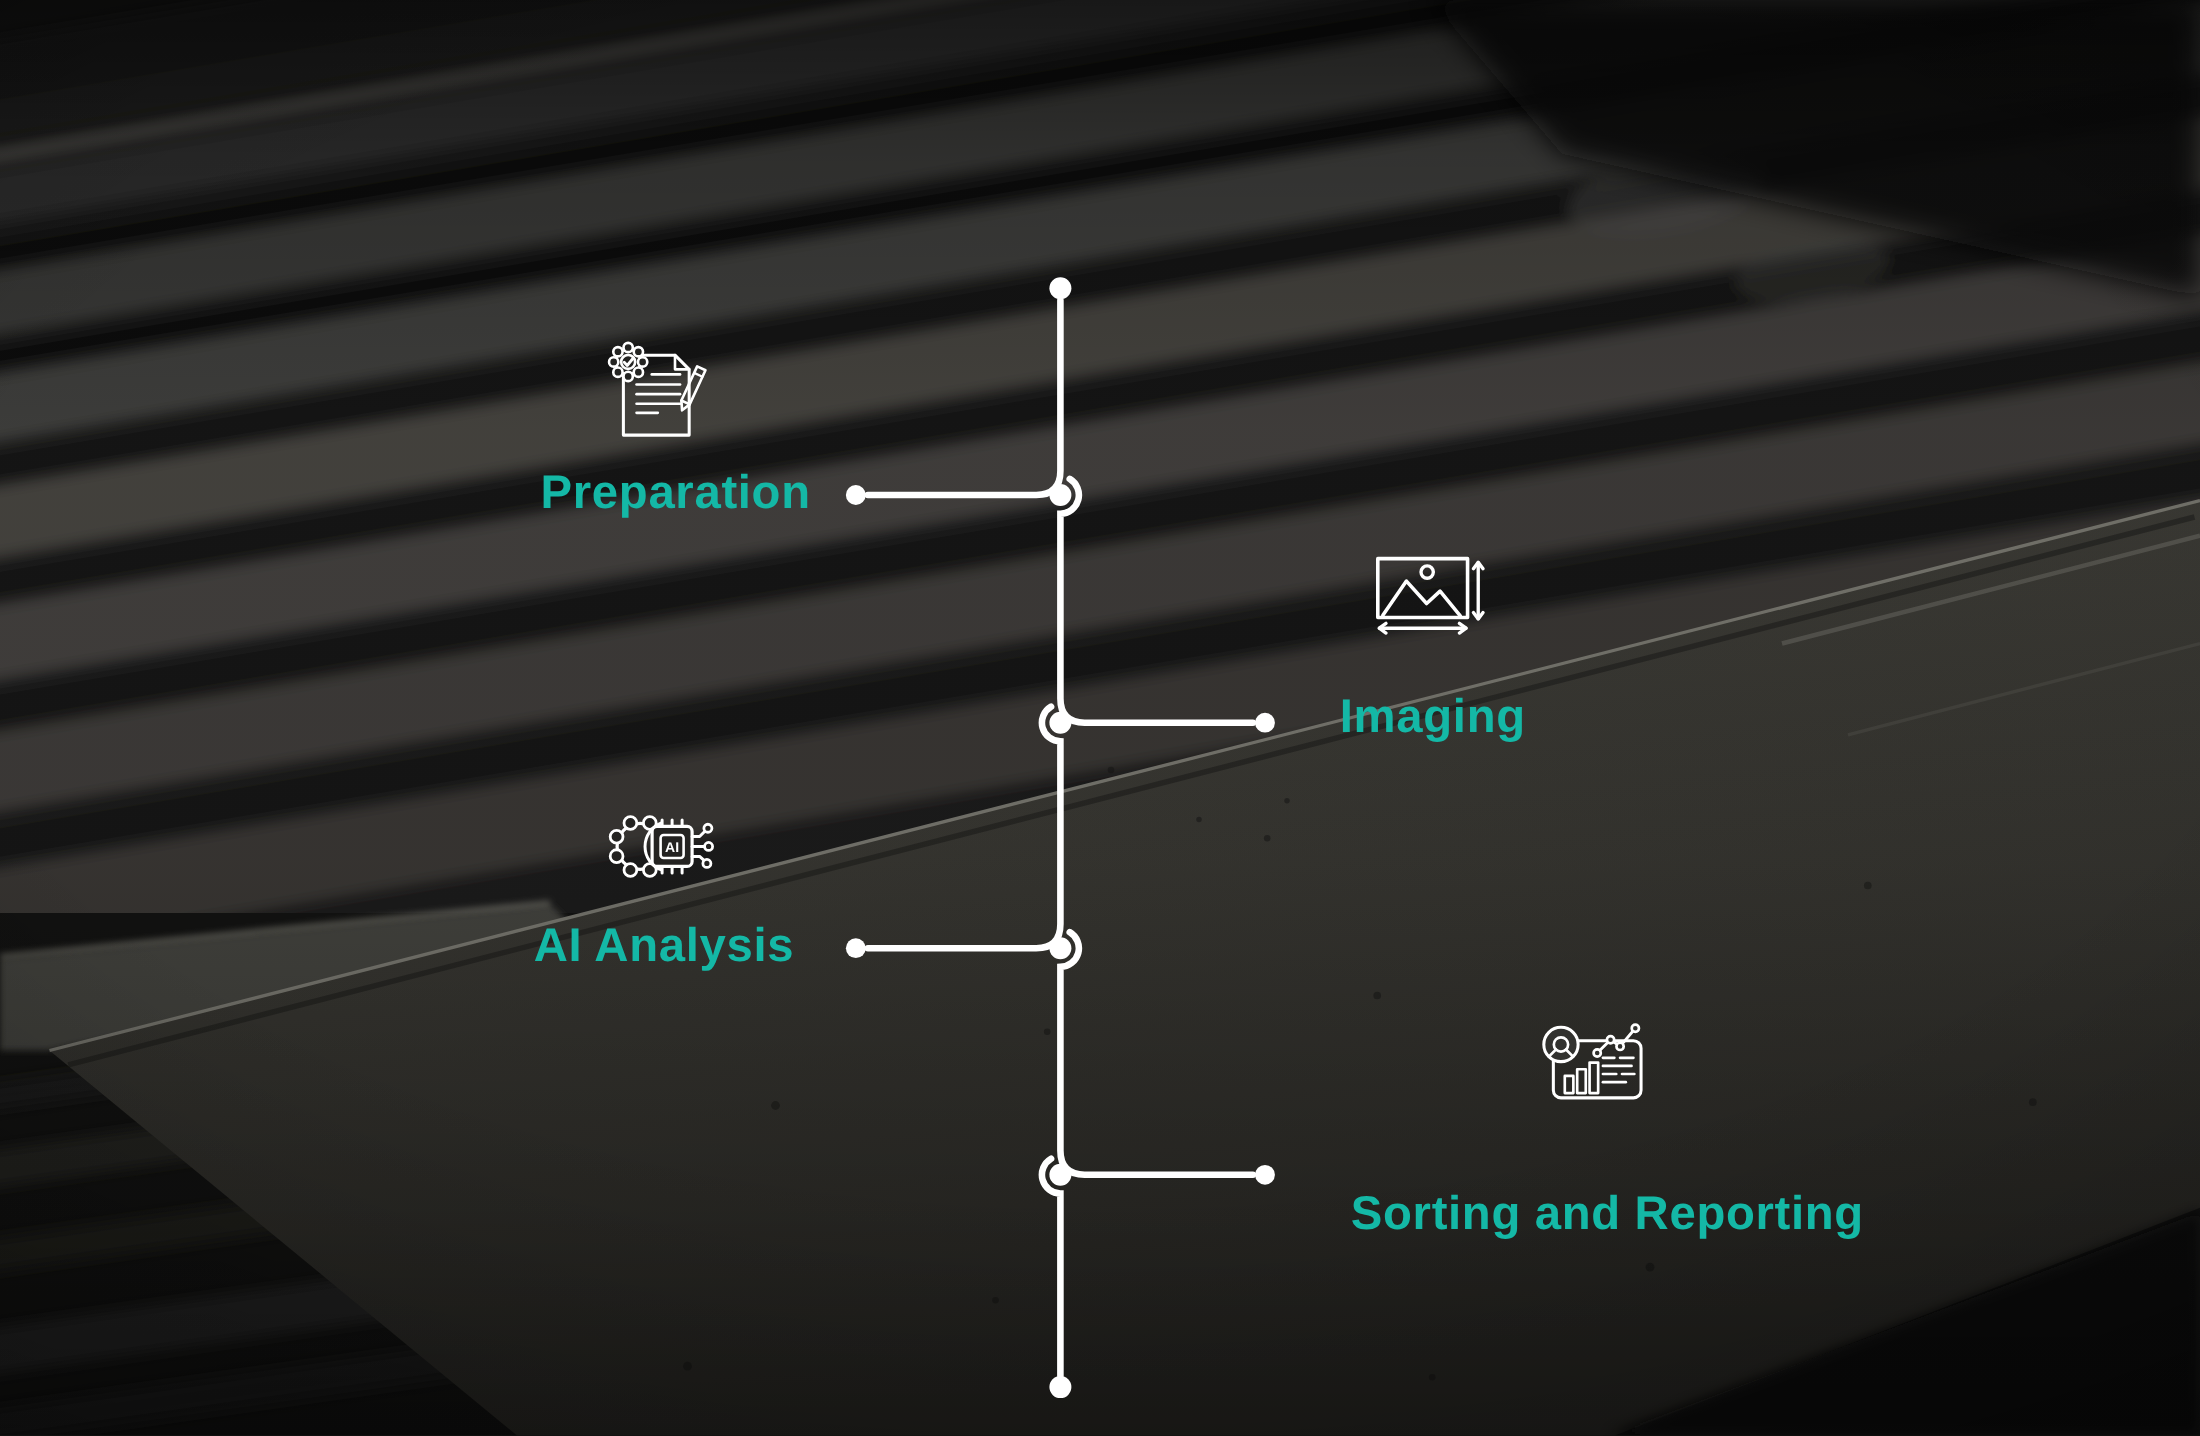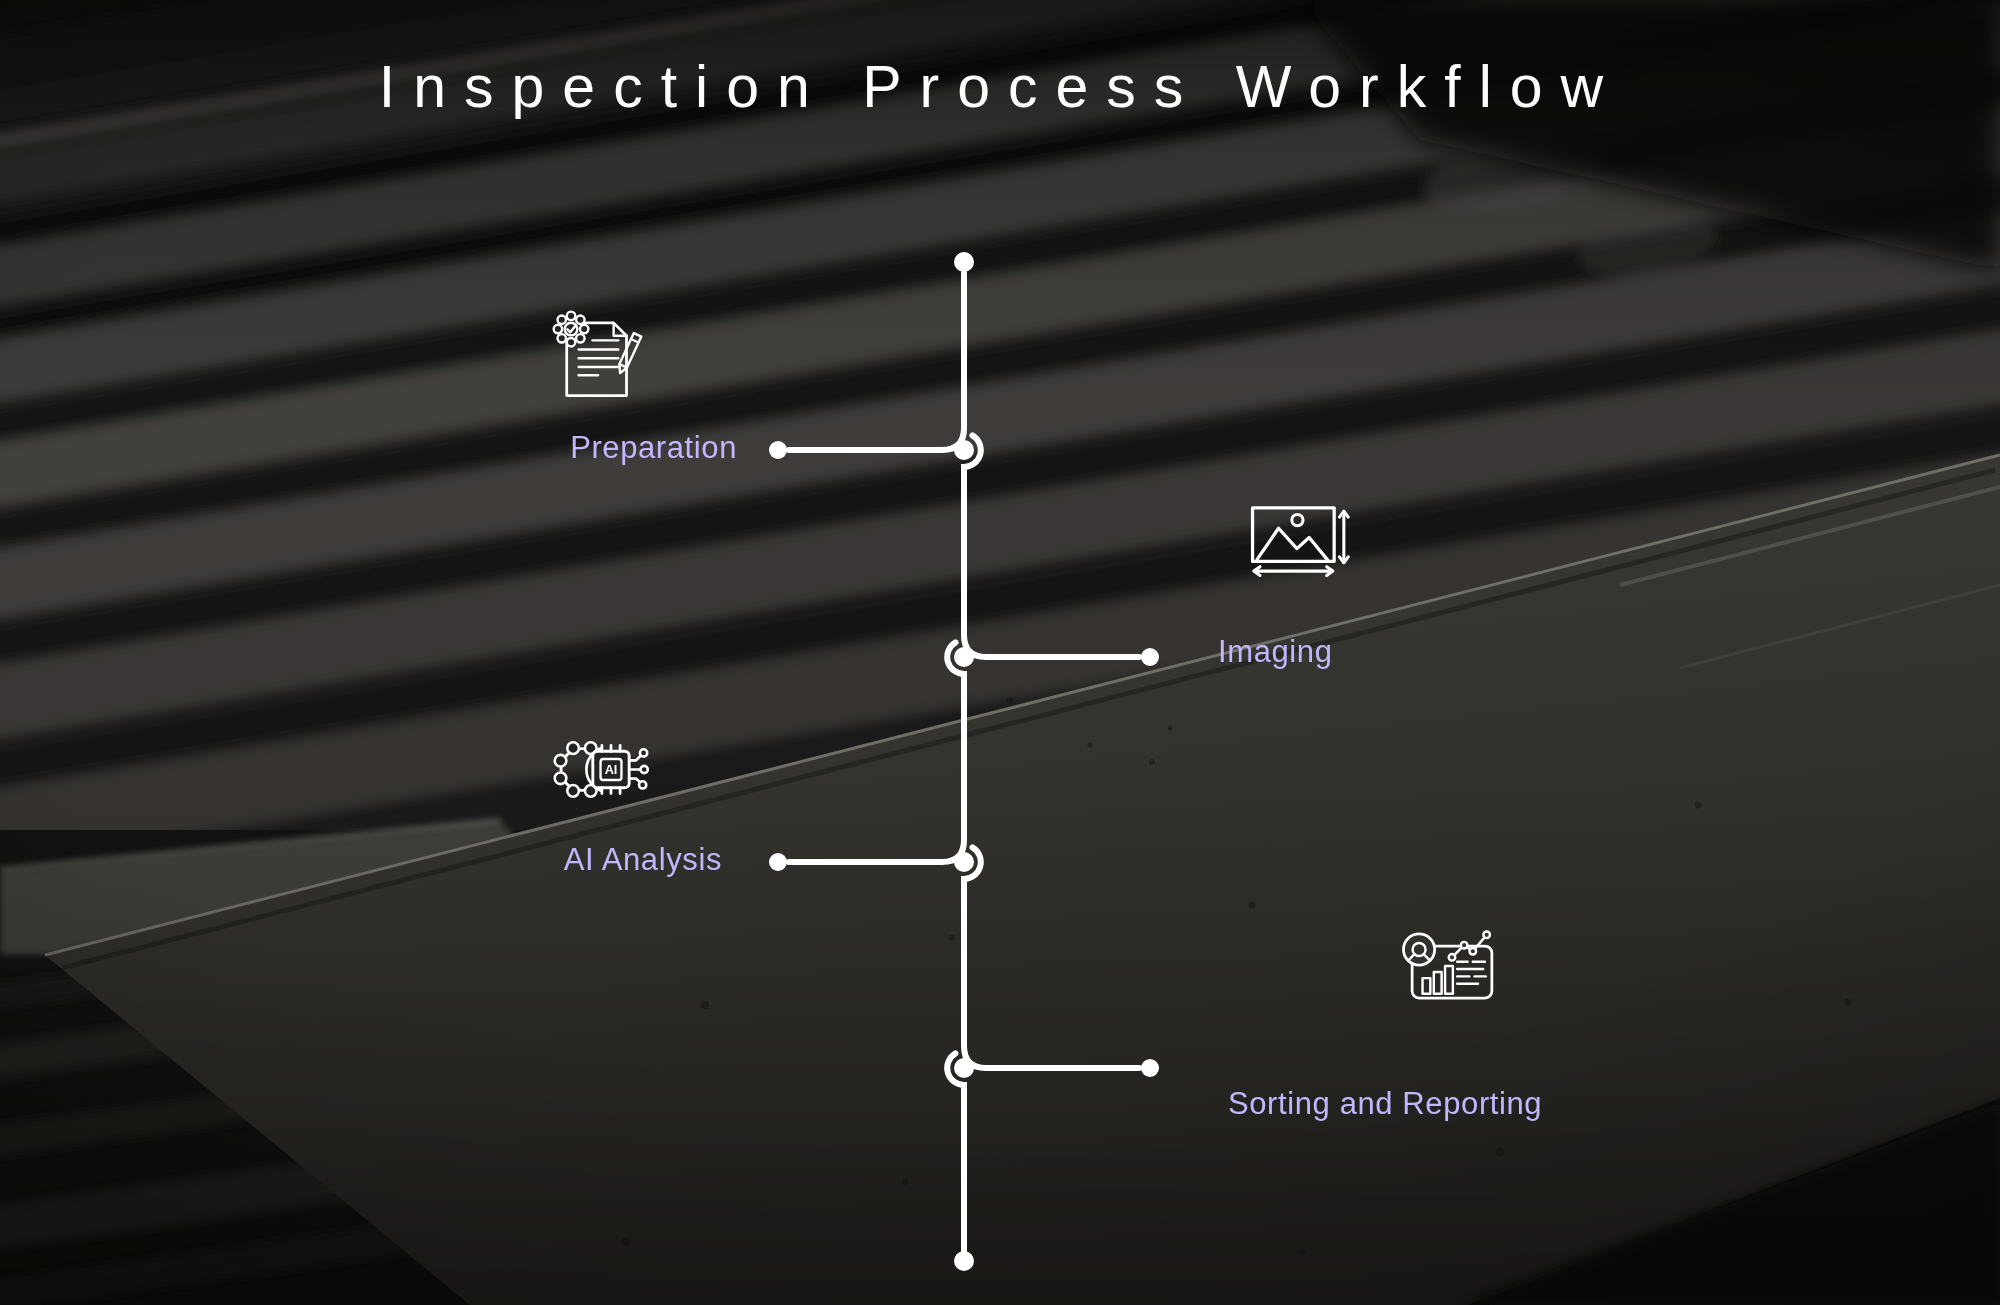--- a/index.html
+++ b/index.html
@@ -8,21 +8,21 @@
   .bg,.timeline{position:absolute;left:0;top:0;width:2000px;height:1305px;}
   .overlay{position:absolute;inset:0;pointer-events:none;
     background:
       radial-gradient(115% 90% at 50% 42%, rgba(0,0,0,0) 45%, rgba(0,0,0,0.38) 100%),
       linear-gradient(180deg, rgba(0,0,0,0.52) 0%, rgba(0,0,0,0.24) 11%, rgba(4,4,4,0.10) 30%,
                       rgba(4,4,4,0.10) 60%, rgba(0,0,0,0.26) 85%, rgba(0,0,0,0.42) 100%);}
   .title{position:absolute;top:57px;left:0;width:100%;margin:0;text-align:center;
          color:#fdfdfd;font-size:59px;font-weight:400;letter-spacing:18px;line-height:60px;
          white-space:nowrap;}
   .step{position:absolute;inset:0;pointer-events:none;}
-  .step-label{position:absolute;color:#c4b5fd;font-size:31px;font-weight:400;
+  .step-label{position:absolute;color:#14b8a6;font-size:43px;font-weight:700;
               letter-spacing:0.6px;white-space:nowrap;transform:translateY(-52%);}
   .icon{position:absolute;}
   .lbl-prep{right:1263px;top:449px;}
   .lbl-imaging{left:1218px;top:653px;}
   .lbl-ai{right:1278px;top:861px;}
   .lbl-sort{left:1228px;top:1065px;margin-top:40px;}
 </style>
 </head>
 <body>
 
@@ -108,21 +108,20 @@
           <circle cx="1170" cy="728" r="2.5"></circle>
         <circle cx="1090" cy="745" r="2.5"></circle>
       </g>
     </g>
 
     <polygon points="2000,1102 2000,1305 1462,1305" fill="#0c0c0b" opacity="0.95" filter="url(#b6)"></polygon>
   </svg>
 
   <div class="overlay"></div>
 
-  <h1 class="title">Inspection Process Workflow</h1>
 
   <svg class="timeline" viewBox="0 0 2000 1305" aria-hidden="true">
     <g stroke="#ffffff" stroke-width="6" fill="none" stroke-linecap="round">
       <path d="M964,273 V428 Q964,450 942,450 H789"></path>
       <path d="M972.5,435.4 A17,17 0 0 1 964,467 V635 Q964,657 986,657 H1139"></path>
       <path d="M955.5,642.4 A17,17 0 0 0 964,674 V840 Q964,862 942,862 H789"></path>
       <path d="M972.5,847.4 A17,17 0 0 1 964,879 V1046 Q964,1068 986,1068 H1139"></path>
       <path d="M955.5,1053.4 A17,17 0 0 0 964,1085 V1251"></path>
     </g>
     <g fill="#ffffff">

